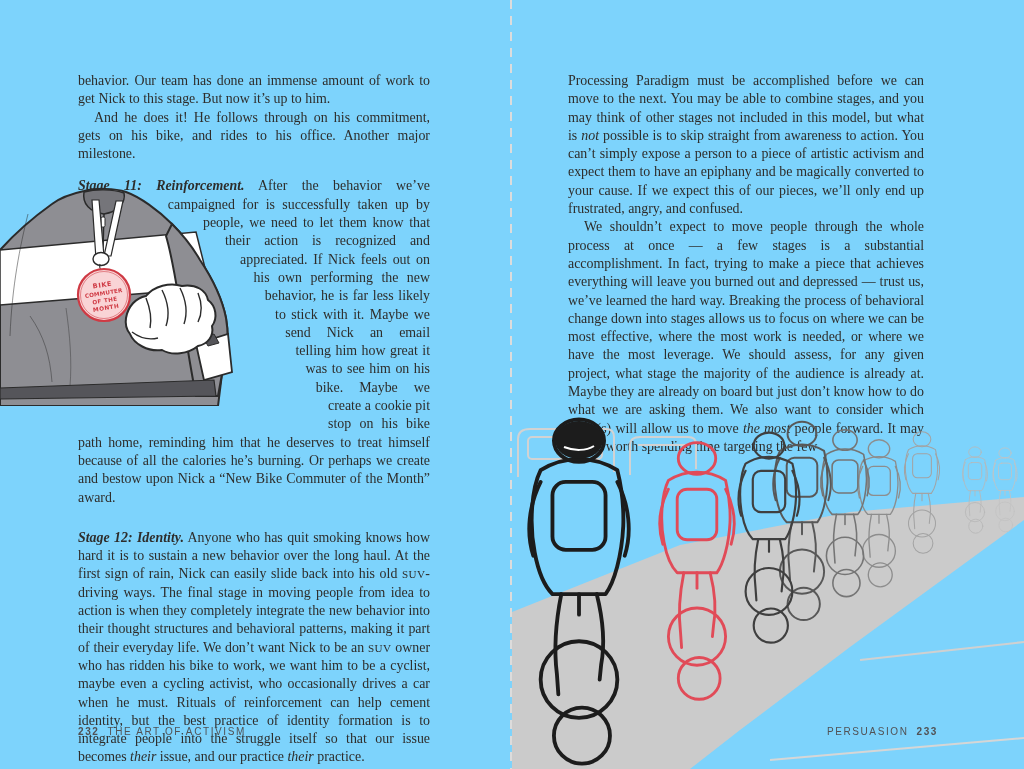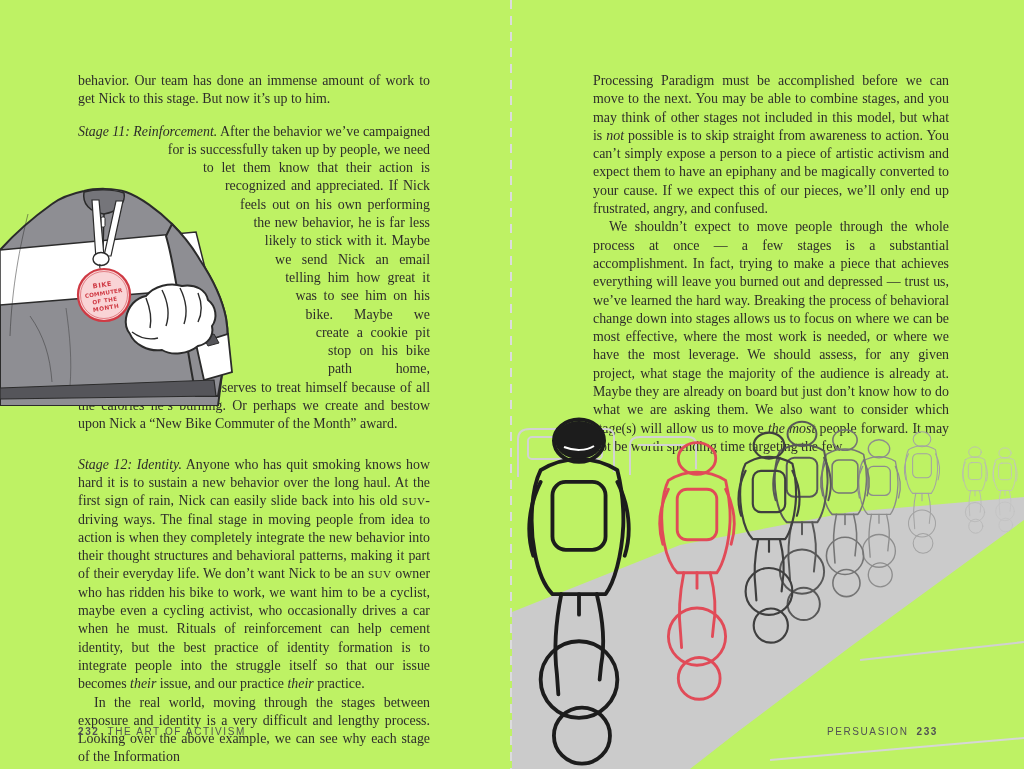--- a/index.html
+++ b/index.html
@@ -1,38 +1,38 @@
 <!DOCTYPE html>
 <html><head>
 <meta charset="utf-8">
 <style>
   html,body{margin:0;padding:0;background:#ffffff;}
   #spread{
-    position:relative;width:1024px;height:769px;background:#bef264;
+    position:relative;width:1024px;height:769px;background:#7dd3fc;
     overflow:hidden;
     font-family:"Liberation Serif","DejaVu Serif",serif;
     color:#2e2d2b;
   }
   
   #fold-line{
     position:absolute;left:510px;top:0;width:2px;height:769px;
     background:repeating-linear-gradient(to bottom,#dcdcdc 0 9px,transparent 9px 16px);
   }
   
   .text-col{
     position:absolute;top:72px;
     font-size:13.9px;line-height:18.3px;text-align:justify;
   }
   #left-col{left:78px;width:352px;}
-  #right-col{left:593px;width:356px;}
+  #right-col{left:568px;width:356px;}
   .para{margin:0;}
   .para.indent{text-indent:16px;}
   .para.gap-top-lg{margin-top:14px;}
   .para.gap-top-md{margin-top:22px;}
-  .run--bold-italic{font-weight:400;font-style:italic;}
+  .run--bold-italic{font-weight:700;font-style:italic;}
   .run--italic{font-style:italic;}
   .run--smallcaps{font-size:0.8em;letter-spacing:0.4px;}
   
   #stage11-wrap-shape{
     float:left;width:250px;height:240px;
     shape-outside:polygon(0px 22px,62px 26px,104px 42px,130px 58px,150px 76px,164px 94px,
       177px 112px,188px 130px,198px 148px,208px 166px,218px 184px,228px 202px,
       238px 220px,250px 236px,250px 240px,0px 240px);
   }
   
@@ -51,20 +51,21 @@
 </style>
 </head>
 <body>
 
 <div id="spread">
 
   <div id="fold-line"></div>
 
   <div id="left-col" class="text-col">
     <p class="para"><span class="run--normal">behavior. Our team has done an immense amount of work to get Nick to this stage. But now it’s up to him.</span></p>
+    <p class="para indent"><span class="run--normal">And he does it! He follows through on his commitment, gets on his bike, and rides to his office. Another major milestone.</span></p>
     <p class="para gap-top-lg">
       <span id="stage11-wrap-shape"></span>
       <span><span class="run--bold-italic">Stage 11: Reinforcement.</span><span class="run--normal"> After the behavior we’ve campaigned for is successfully taken up by people, we need to let them know that their action is recognized and appreciated. If Nick feels out on his own performing the new behavior, he is far less likely to stick with it. Maybe we send Nick an email telling him how great it was to see him on his bike. Maybe we create a cookie pit stop on his bike path home, reminding him that he deserves to treat himself because of all the calories he’s burning. Or perhaps we create and bestow upon Nick a “New Bike Commuter of the Month” award.</span></span>
     </p>
     <p class="para gap-top-md"><span class="run--bold-italic">Stage 12: Identity.</span><span class="run--normal"> Anyone who has quit smoking knows how hard it is to sustain a new behavior over the long haul. At the first sign of rain, Nick can easily slide back into his old </span><span class="run--smallcaps">SUV</span><span class="run--normal">-driving ways. The final stage in moving people from idea to action is when they completely integrate the new behavior into their thought structures and behavioral patterns, making it part of their everyday life. We don’t want Nick to be an </span><span class="run--smallcaps">SUV</span><span class="run--normal"> owner who has ridden his bike to work, we want him to be a cyclist, maybe even a cycling activist, who occasionally drives a car when he must. Rituals of reinforcement can help cement identity, but the best practice of identity formation is to integrate people into the struggle itself so that our issue becomes </span><span class="run--italic">their</span><span class="run--normal"> issue, and our practice </span><span class="run--italic">their</span><span class="run--normal"> practice.</span></p>
     <p class="para indent"><span class="run--normal">In the real world, moving through the stages between exposure and identity is a very difficult and lengthy process. Looking over the above example, we can see why each stage of the Information</span></p>
   </div>
 
   <div id="right-col" class="text-col">
     <p class="para"><span class="run--normal">Processing Paradigm must be accomplished before we can move to the next. You may be able to combine stages, and you may think of other stages not included in this model, but what is </span><span class="run--italic">not</span><span class="run--normal"> possible is to skip straight from awareness to action. You can’t simply expose a person to a piece of artistic activism and expect them to have an epiphany and be magically converted to your cause. If we expect this of our pieces, we’ll only end up frustrated, angry, and confused.</span></p>

